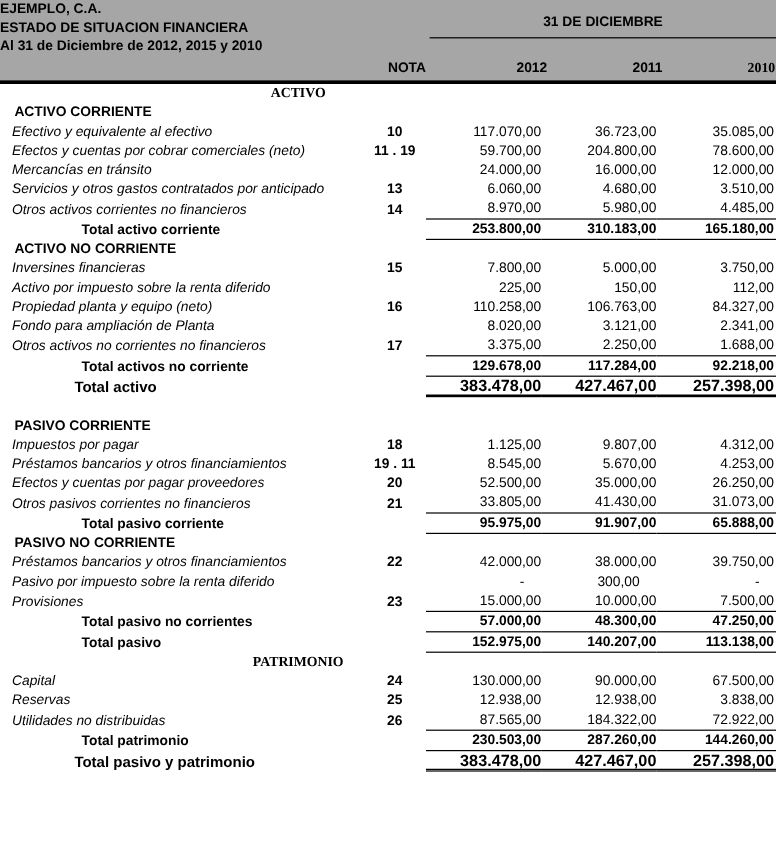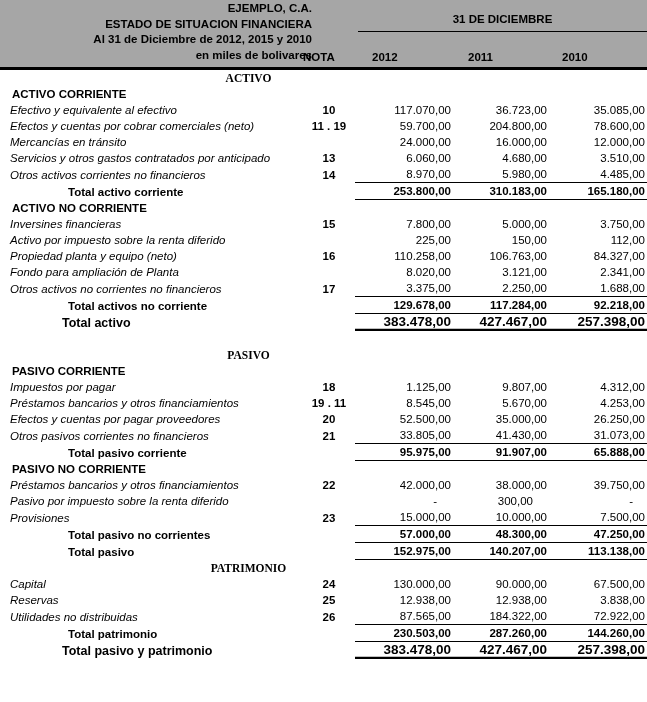--- a/index.html
+++ b/index.html
@@ -26,21 +26,21 @@
     background: #a6a6a6;
     height: 70px;
     border-bottom: 3px solid #000000;
     box-sizing: border-box;
   }
   .hdr-title-block {
     position: absolute;
     left: 0;
     top: 1px;
     width: 312px;
-    text-align: right;
+    text-align: left;
     font-weight: bold;
     font-size: 11.5px;
     line-height: 15.5px;
   }
   .hdr-title-block div { white-space: nowrap; }
 
   .hdr-period {
     position: absolute;
     left: 358px;
     top: 13px;
@@ -55,26 +55,26 @@
     top: 31px;
     width: 289px;
     height: 0;
     border-top: 1.5px solid #000000;
   }
   .hdr-colhead {
     position: absolute;
     top: 51px;
     font-weight: bold;
     font-size: 11.5px;
-    text-align: left;
+    text-align: right;
   }
   .hdr-nota   { left: 303px; width: 52px; }
   .hdr-y2012  { left: 372px; width: 84px; }
   .hdr-y2011  { left: 468px; width: 84px; }
-  .hdr-y2010  { left: 562px; width: 84px; }
+  .hdr-y2010  { left: 562px; width: 84px; font-family: Liberation Serif, serif; }
 
   
   table.fs {
     width: 647px;
     border-collapse: collapse;
     table-layout: fixed;
     font-size: 11.5px;
   }
   table.fs td {
     padding: 0;
@@ -116,21 +116,20 @@
 </head>
 <body>
 
 <div id="sheet">
 
   <div class="header-band" style="background: rgb(166, 166, 166);">
     <div class="hdr-title-block">
       <div>EJEMPLO, C.A.</div>
       <div>ESTADO DE SITUACION FINANCIERA</div>
       <div>Al 31 de Diciembre de 2012, 2015 y 2010</div>
-      <div>en miles de bolivares</div>
     </div>
     <div class="hdr-period">31 DE DICIEMBRE</div>
     <div class="hdr-period-rule"></div>
     <div class="hdr-colhead hdr-nota">NOTA</div>
     <div class="hdr-colhead hdr-y2012">2012</div>
     <div class="hdr-colhead hdr-y2011">2011</div>
     <div class="hdr-colhead hdr-y2010">2010</div>
   </div>
 
   <table class="fs">
@@ -238,23 +237,20 @@
         <tr class="r-grand bt bdbl">
           <td class="label">Total activo</td>
           <td class="nota"></td>
           <td class="val">383.478,00</td>
           <td class="val">427.467,00</td>
           <td class="val v3">257.398,00</td>
         </tr>
         <tr class="spacer">
           <td colspan="5"></td>
         </tr>
-        <tr class="r-center">
-          <td class="label" colspan="5">PASIVO</td>
-        </tr>
         <tr class="r-section">
           <td class="label" colspan="5">PASIVO CORRIENTE</td>
         </tr>
         <tr class="r-item">
           <td class="label">Impuestos por pagar</td>
           <td class="nota">18</td>
           <td class="val">1.125,00</td>
           <td class="val">9.807,00</td>
           <td class="val v3">4.312,00</td>
         </tr>

